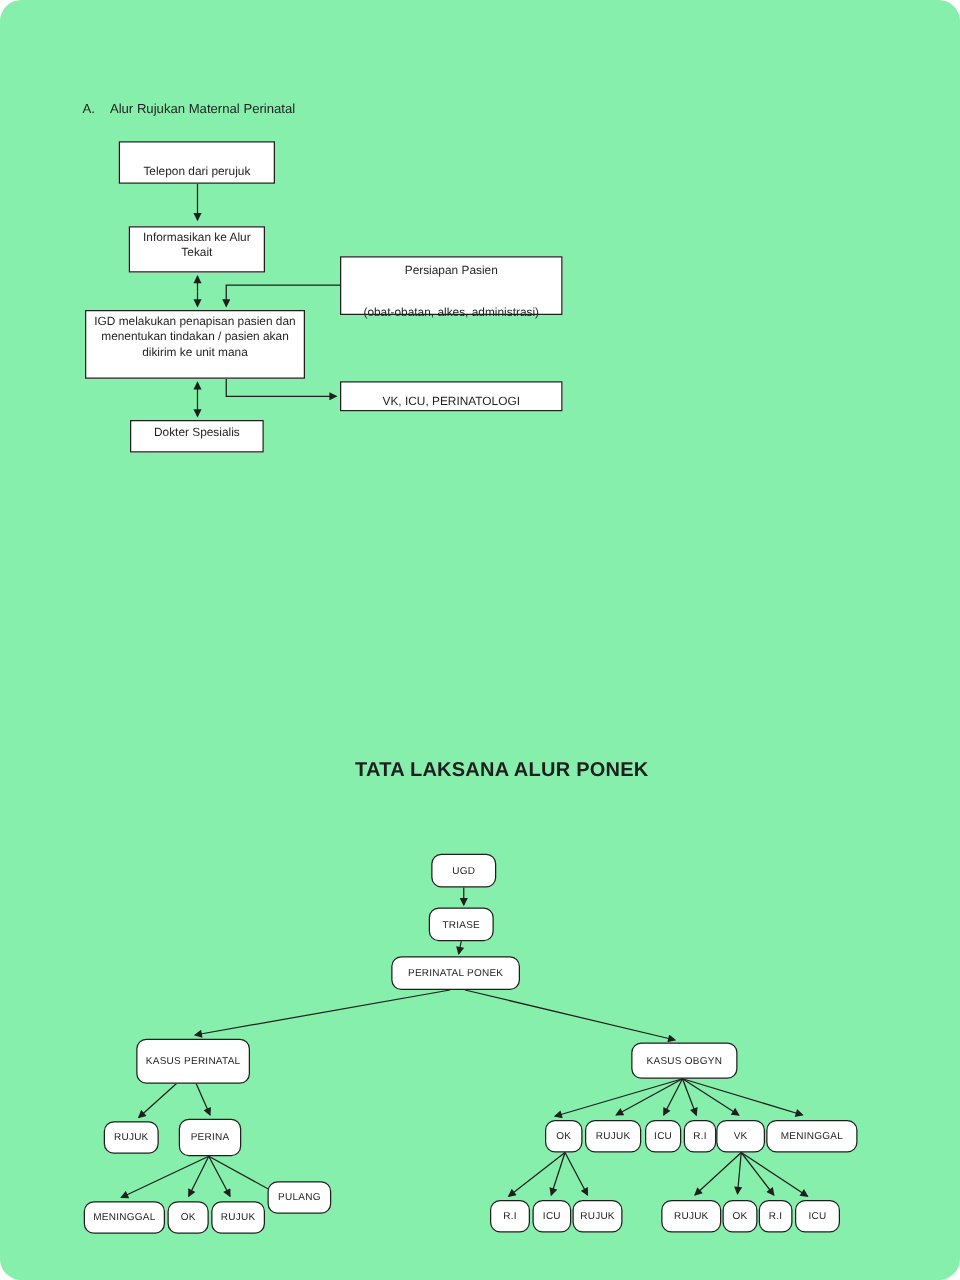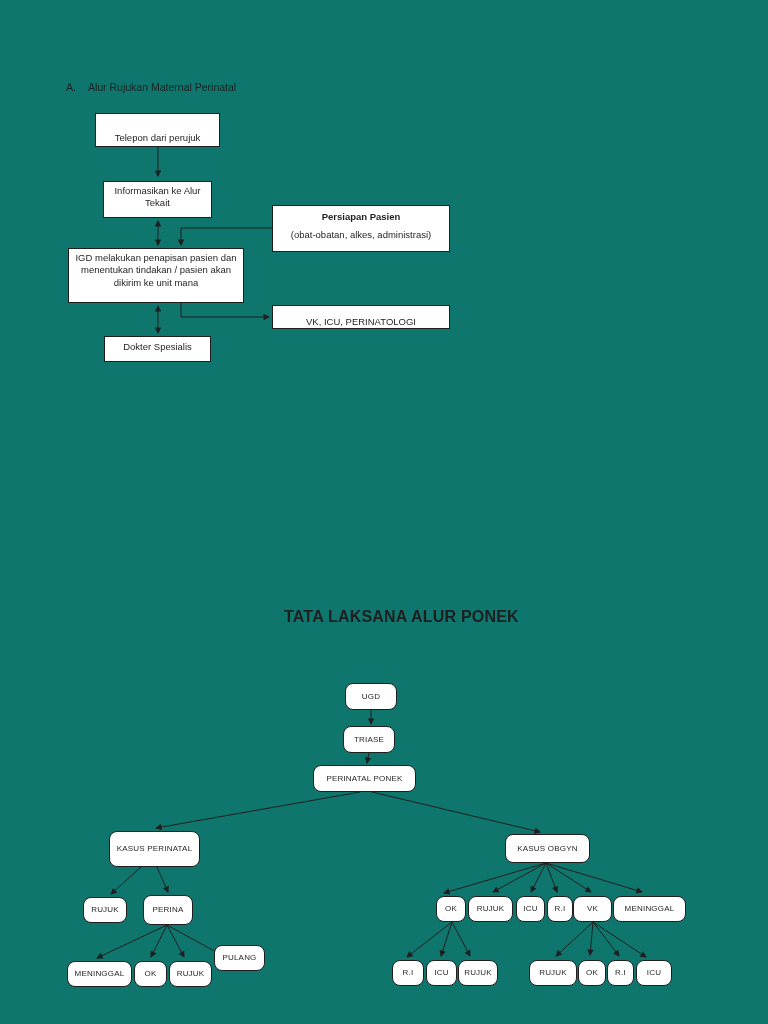--- a/index.html
+++ b/index.html
@@ -1,18 +1,18 @@
 <!DOCTYPE html>
 <html><head>
 <meta charset="utf-8">
 <style>
   html,body{margin:0;padding:0;background:#ffffff;}
   .page{
-    position:relative;width:768px;height:1024px;background:#0f766e;
-    font-family:"Liberation Sans",sans-serif;color:#1f1f1f;overflow:hidden;
+    position:relative;width:768px;height:1024px;background:#86efac;
+    font-family:"Liberation Sans",sans-serif;color:#1f1f1f;overflow:hidden;border-radius:17px;
   }
   
   .fbox{
     position:absolute;box-sizing:border-box;background:#fff;
     border:1.2px solid #1f1f1f;
     display:flex;flex-direction:column;align-items:center;justify-content:flex-start;
     text-align:center;font-size:9.5px;line-height:1.3;padding-top:3px;
   }
   .fbox.center{justify-content:flex-end;padding-top:0;}
   .fbox .ln{display:block;white-space:nowrap;}
@@ -89,21 +89,21 @@
   <div class="fbox center" style="left:95px;top:113px;width:125px;height:34px;align-items:center;justify-content:flex-start;padding-top:18px;">
     <span class="ln">Telepon dari perujuk</span>
   </div>
 
   <div class="fbox" style="left:103px;top:181px;width:109px;height:37px;">
     <span class="ln">Informasikan ke Alur</span>
     <span class="ln">Tekait</span>
   </div>
 
   <div class="fbox" style="left:272px;top:205px;width:178px;height:47px;padding-top:5px;">
-    <span class="ln" style="margin-bottom:6px;font-weight:bold;">Persiapan Pasien</span>
+    <span class="ln" style="margin-bottom:22px;">Persiapan Pasien</span>
     <span class="ln">(obat-obatan, alkes, administrasi)</span>
   </div>
 
   <div class="fbox" style="left:68px;top:248px;width:176px;height:55px;">
     <span class="ln">IGD melakukan penapisan pasien dan</span>
     <span class="ln">menentukan tindakan / pasien akan</span>
     <span class="ln">dikirim ke unit mana</span>
   </div>
 
   <div class="fbox center" style="left:272px;top:305px;width:178px;height:24px;">

